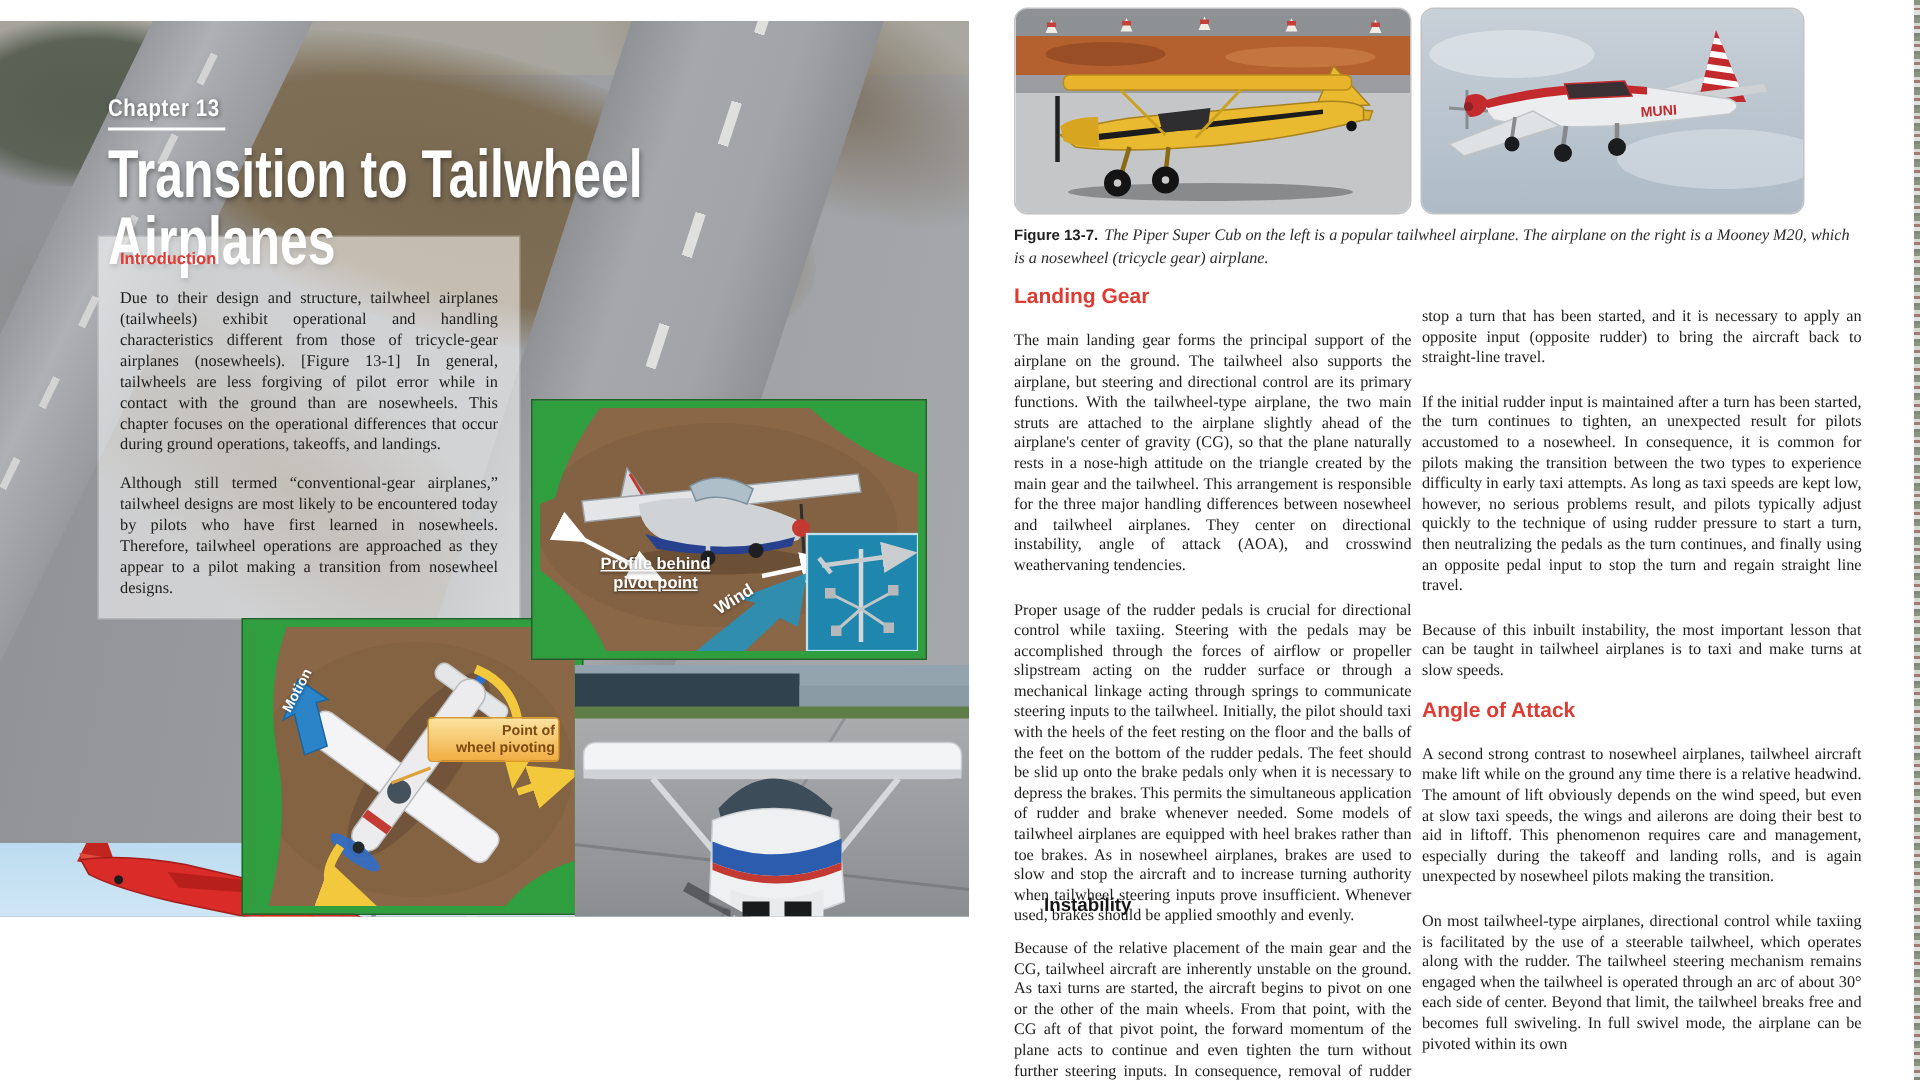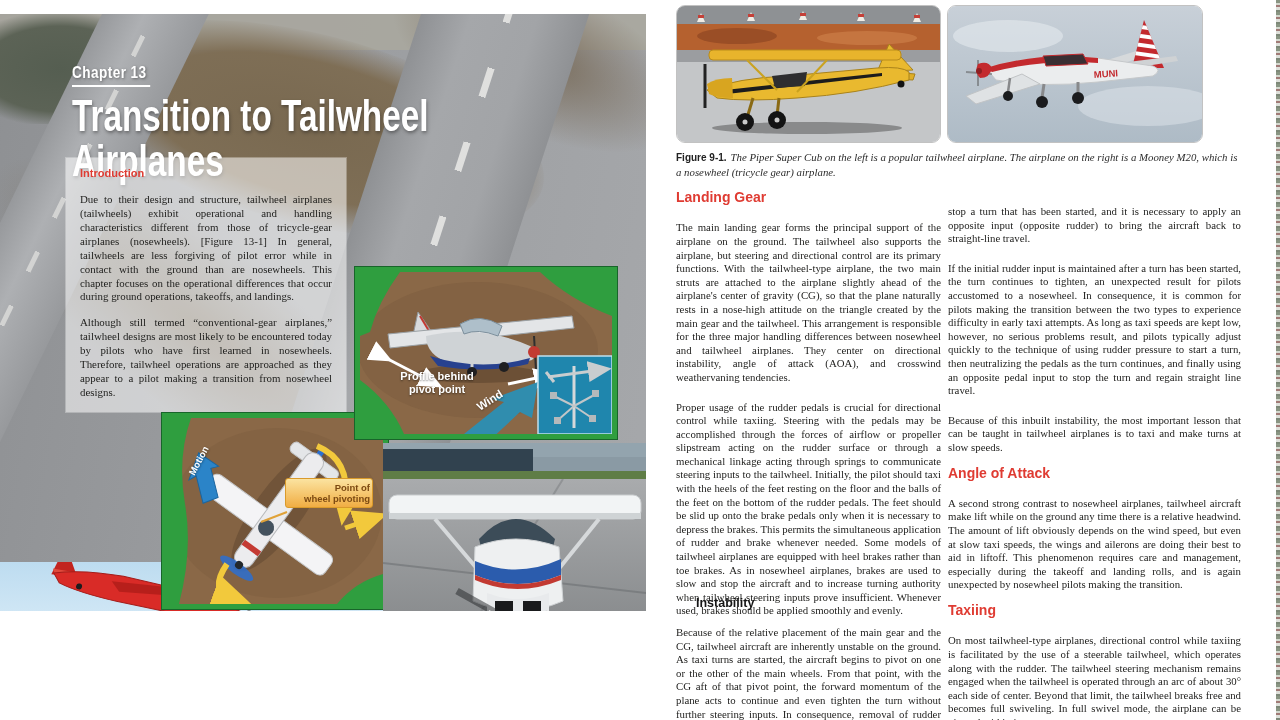--- a/index.html
+++ b/index.html
@@ -60,21 +60,21 @@
             color:#7c4a12;font-weight:700;font-size:9.5px;line-height:11px;text-align:right;}
 
   
   .photoC{position:absolute;left:383px;top:429px;width:263px;height:262px;
           clip-path:polygon(0 0,100% 0,100% 98%,0 87%);}
 
   
   .diagramA{position:absolute;left:355px;top:253px;width:252px;height:162px;
             border:5px solid #2f9e3f;outline:1px solid #18652a;background:#8a6847;}
   .profile{left:16px;top:98px;width:122px;text-align:center;color:#fff;font-weight:700;
-           font-size:11px;line-height:13px;text-shadow:0 1px 2px rgba(0,0,0,.5);}
+           font-size:11px;line-height:13px;text-shadow:0 1px 2px rgba(0,0,0,.5);text-decoration:underline;}
   .windlbl{left:116px;top:122px;transform:rotate(-32deg);color:#fff;font-weight:700;font-size:11.5px;
            text-shadow:0 1px 2px rgba(0,0,0,.4);}
 
   
   .page-right{position:absolute;left:646px;top:0;width:634px;height:720px;background:#fff;overflow:hidden;}
   .fig-photos{position:absolute;left:30px;top:5px;width:527px;height:138px;}
   .photo{position:absolute;top:0;height:138px;border:1px solid #c2c2c2;border-radius:9px;overflow:hidden;box-sizing:border-box;}
   .cub{left:0;width:265px;}
   .mooney{left:271px;width:256px;}
   .photo svg{display:block;}
@@ -376,38 +376,37 @@
           <line x1="130" y1="76" x2="130" y2="88" stroke="#88898b" stroke-width="3"></line>
           <line x1="62" y1="72" x2="60" y2="86" stroke="#88898b" stroke-width="2.5"></line>
           <circle cx="94" cy="96" r="6" fill="#1b1c1e"></circle>
           <circle cx="130" cy="92" r="6" fill="#1b1c1e"></circle>
           <circle cx="60" cy="90" r="5" fill="#1b1c1e"></circle>
           <text x="146" y="72" font-size="9.5" font-weight="bold" fill="#c32a2e" font-family="Liberation Sans, sans-serif" transform="rotate(-4 146 72)">MUNI</text>
         </svg>
       </div>
     </div>
 
-    <p class="caption"><span class="cap-label">Figure 9-1.</span><span class="cap-text">The Piper Super Cub on the left is a popular tailwheel airplane. The airplane on the right is a Mooney M20, which is a nosewheel (tricycle gear) airplane.</span></p>
+    <p class="caption"><span class="cap-label">Figure 13-7.</span><span class="cap-text">The Piper Super Cub on the left is a popular tailwheel airplane. The airplane on the right is a Mooney M20, which is a nosewheel (tricycle gear) airplane.</span></p>
 
     <div class="col colA">
       <h2 class="h-red">Landing Gear</h2>
       <p class="body">The main landing gear forms the principal support of the airplane on the ground. The tailwheel also supports the airplane, but steering and directional control are its primary functions. With the tailwheel-type airplane, the two main struts are attached to the airplane slightly ahead of the airplane's center of gravity (CG), so that the plane naturally rests in a nose-high attitude on the triangle created by the main gear and the tailwheel. This arrangement is responsible for the three major handling differences between nosewheel and tailwheel airplanes. They center on directional instability, angle of attack (AOA), and crosswind weathervaning tendencies.</p>
       <p class="body">Proper usage of the rudder pedals is crucial for directional control while taxiing. Steering with the pedals may be accomplished through the forces of airflow or propeller slipstream acting on the rudder surface or through a mechanical linkage acting through springs to communicate steering inputs to the tailwheel. Initially, the pilot should taxi with the heels of the feet resting on the floor and the balls of the feet on the bottom of the rudder pedals. The feet should be slid up onto the brake pedals only when it is necessary to depress the brakes. This permits the simultaneous application of rudder and brake whenever needed. Some models of tailwheel airplanes are equipped with heel brakes rather than toe brakes. As in nosewheel airplanes, brakes are used to slow and stop the aircraft and to increase turning authority when tailwheel steering inputs prove insufficient. Whenever used, brakes should be applied smoothly and evenly.</p>
     </div>
 
     <div class="col colA2">
       <h3 class="h-black">Instability</h3>
       <p class="body">Because of the relative placement of the main gear and the CG, tailwheel aircraft are inherently unstable on the ground. As taxi turns are started, the aircraft begins to pivot on one or the other of the main wheels. From that point, with the CG aft of that pivot point, the forward momentum of the plane acts to continue and even tighten the turn without further steering inputs. In consequence, removal of rudder pressure does not</p>
     </div>
 
     <div class="col colB">
       <p class="body">stop a turn that has been started, and it is necessary to apply an opposite input (opposite rudder) to bring the aircraft back to straight-line travel.</p>
       <p class="body">If the initial rudder input is maintained after a turn has been started, the turn continues to tighten, an unexpected result for pilots accustomed to a nosewheel. In consequence, it is common for pilots making the transition between the two types to experience difficulty in early taxi attempts. As long as taxi speeds are kept low, however, no serious problems result, and pilots typically adjust quickly to the technique of using rudder pressure to start a turn, then neutralizing the pedals as the turn continues, and finally using an opposite pedal input to stop the turn and regain straight line travel.</p>
       <p class="body">Because of this inbuilt instability, the most important lesson that can be taught in tailwheel airplanes is to taxi and make turns at slow speeds.</p>
       <h2 class="h-red">Angle of Attack</h2>
       <p class="body">A second strong contrast to nosewheel airplanes, tailwheel aircraft make lift while on the ground any time there is a relative headwind. The amount of lift obviously depends on the wind speed, but even at slow taxi speeds, the wings and ailerons are doing their best to aid in liftoff. This phenomenon requires care and management, especially during the takeoff and landing rolls, and is again unexpected by nosewheel pilots making the transition.</p>
-      <h2 class="h-red">Taxiing</h2>
       <p class="body">On most tailwheel-type airplanes, directional control while taxiing is facilitated by the use of a steerable tailwheel, which operates along with the rudder. The tailwheel steering mechanism remains engaged when the tailwheel is operated through an arc of about 30° each side of center. Beyond that limit, the tailwheel breaks free and becomes full swiveling. In full swivel mode, the airplane can be pivoted within its own</p>
     </div>
   </div>
 
   <div class="next-page-edge"></div>
 </div>
 
 </body></html>

